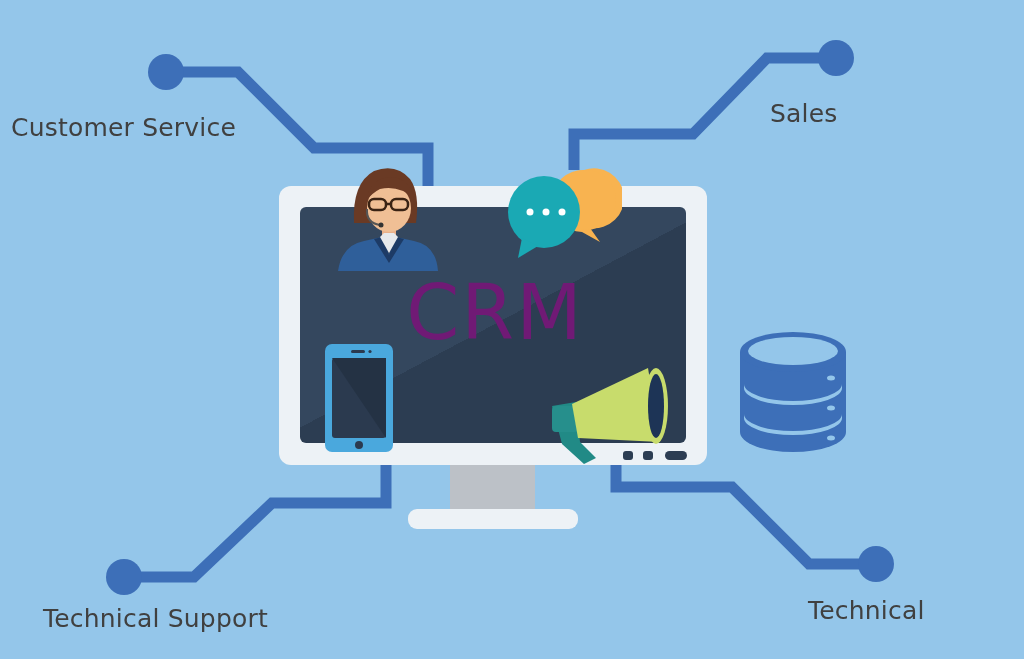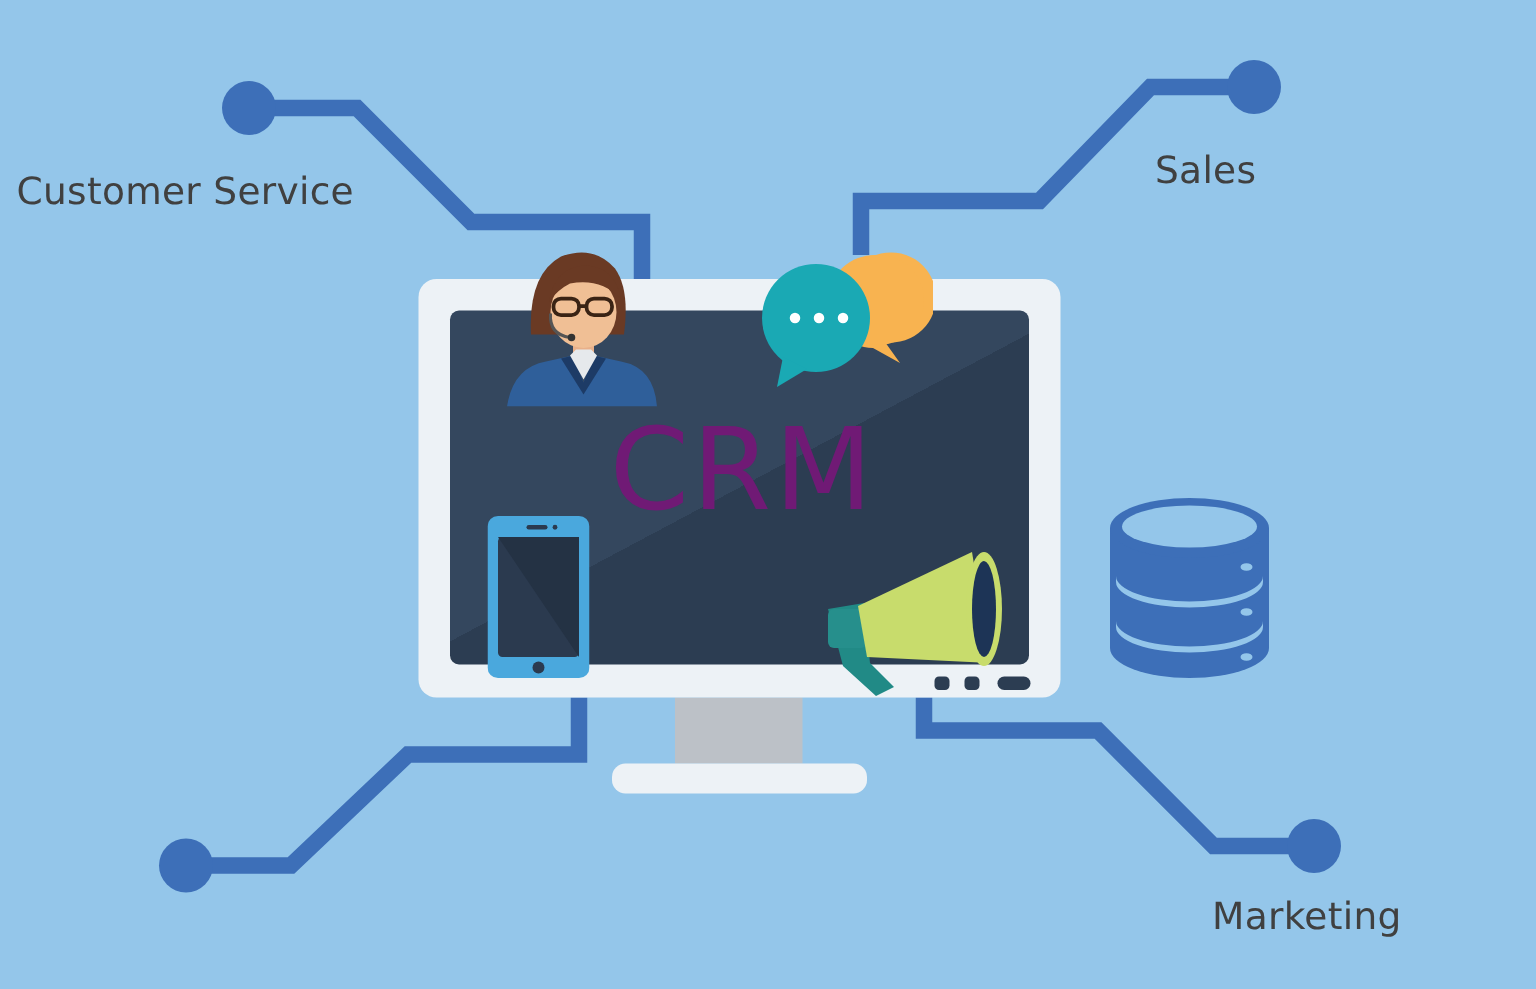--- a/index.html
+++ b/index.html
@@ -35,21 +35,22 @@
     <g fill="#3d6fb8">
       <circle cx="166" cy="72" r="18"></circle>
       <circle cx="836" cy="58" r="18"></circle>
       <circle cx="124" cy="577" r="18"></circle>
       <circle cx="876" cy="564" r="18"></circle>
     </g>
   </svg>
 
   <div class="label" style="left:11px; top:113px;">Customer Service</div>
   <div class="label" style="left:770px; top:99px;">Sales</div>
-  <div class="label" style="left:808px; top:596px;">Marketing</div>
+  <div class="label" style="left:43px; top:604px;">Technical Support</div>
+  <div class="label" style="left:808px; top:596px;">Technical</div>
 
   <div class="stand-neck"></div>
   <div class="stand-base"></div>
   <div class="monitor-frame"></div>
   <div class="monitor-screen"></div>
   <div class="btn" style="left:623px; width:10px;"></div>
   <div class="btn" style="left:643px; width:10px;"></div>
   <div class="btn" style="left:665px; width:22px; border-radius:5px;"></div>
 
   <div class="crm">CRM</div>

